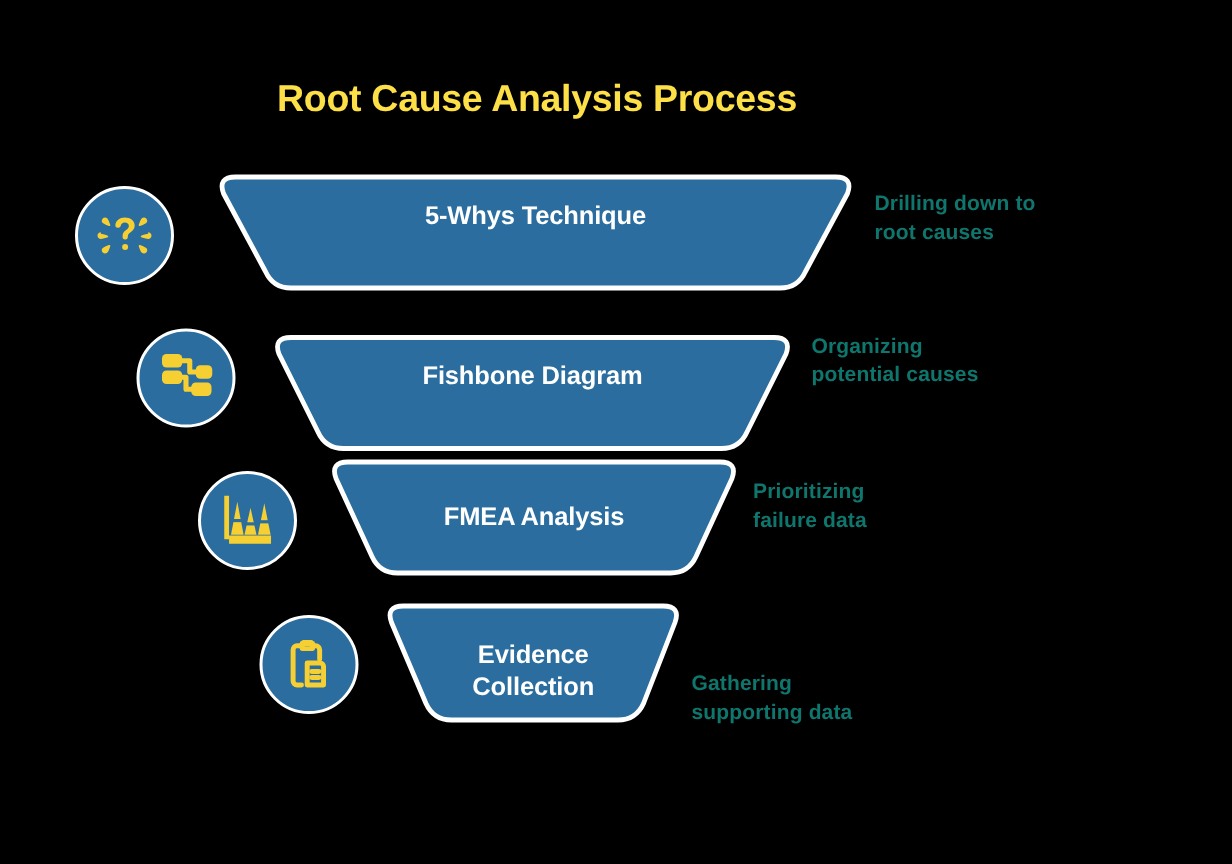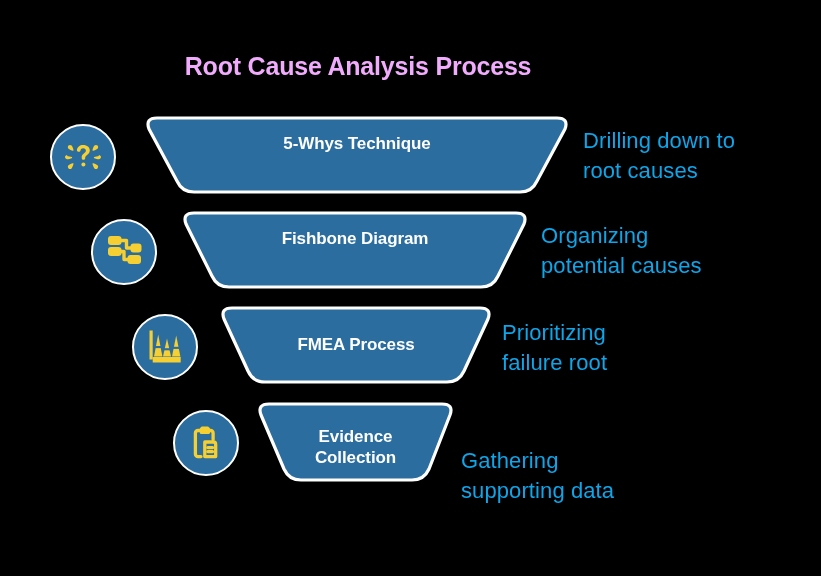--- a/index.html
+++ b/index.html
@@ -11,21 +11,21 @@
   #stage{position:absolute;inset:0;}
 
   
   .title{
     position:absolute;
     left:0;top:52px;width:716px;
     text-align:center;
     font-size:25px;
     font-weight:bold;
     letter-spacing:-0.2px;
-    color:#f0abfc;
+    color:#fde047;
     white-space:nowrap;
   }
 
   
   .row{position:absolute;left:0;top:0;width:821px;height:0;}
 
   
   .badge{
     position:absolute;
     width:66px;height:66px;
@@ -53,25 +53,26 @@
     line-height:1.22;
     text-align:center;
     letter-spacing:-0.1px;
     pointer-events:none;
     white-space:pre-line;
   }
 
   
   .desc{
     position:absolute;
-    color:#0ea5e9;
-    font-size:22px;
+    color:#0f766e;
+    font-size:14px;
     line-height:1.38;
     white-space:pre-line;
     letter-spacing:0.1px;
+    font-weight:bold;
   }
 </style>
 </head>
 <body>
 
 <div id="stage">
 
   <div class="title">Root Cause Analysis Process</div>
 
   <div class="row">
@@ -119,21 +120,21 @@
         </g>
         <g fill="#f6cf33">
           <rect x="5" y="5" width="13.5" height="9" rx="3"></rect>
           <rect x="27.5" y="12.5" width="11" height="9" rx="3"></rect>
           <rect x="5" y="16" width="13.5" height="9" rx="3"></rect>
           <rect x="24.5" y="24" width="13.5" height="9" rx="3"></rect>
         </g>
       </svg>
     </div>
 
-    <div class="trap" style="left:180px; top:211px; width:350px; height:56px;">
+    <div class="trap" style="left:180px; top:223px; width:350px; height:56px;">
       <svg width="350" height="78" viewBox="0 0 350 78">
         <path d="M14 2 L336 2 Q348 2 344 13 L318 65 Q313 76 301 76 L49 76 Q37 76 32 65 L6 13 Q2 2 14 2 Z" fill="#2a6d9e" stroke="#ffffff" stroke-width="3.2" stroke-linejoin="round"></path>
       </svg>
       <div class="label">Fishbone Diagram</div>
     </div>
 
     <div class="desc" style="left:541px; top:221px; width:250px;">Organizing
 potential causes</div>
   </div>
 
@@ -158,25 +159,25 @@
           <rect x="19.6" y="22.2" width="6.9" height="2.1"></rect>
           <rect x="28.6" y="20.8" width="7.4" height="2.1"></rect>
         </g>
       </svg>
     </div>
 
     <div class="trap" style="left:218px; top:306px; width:276px; height:78px;">
       <svg width="276" height="78" viewBox="0 0 276 78">
         <path d="M14 2 L262 2 Q274 2 270 13 L246 65 Q241 76 229 76 L47 76 Q35 76 30 65 L6 13 Q2 2 14 2 Z" fill="#2a6d9e" stroke="#ffffff" stroke-width="3.2" stroke-linejoin="round"></path>
       </svg>
-      <div class="label">FMEA Process</div>
+      <div class="label">FMEA Analysis</div>
     </div>
 
     <div class="desc" style="left:502px; top:318px; width:250px;">Prioritizing
-failure root</div>
+failure data</div>
   </div>
 
   <div class="row">
 
     <div class="badge" style="left:173px; top:410px;">
       <svg width="42" height="42" viewBox="0 0 42 42">
         <g fill="none" stroke="#f6cf33" stroke-width="3.3" stroke-linecap="round" stroke-linejoin="round">
 
           <path d="M16.5 8.5 H13.0 a2.6 2.6 0 0 0 -2.6 2.6 V32.0 a2.6 2.6 0 0 0 2.6 2.6 H16.0"></path>
           <path d="M23.0 8.5 H25.5 a2.6 2.6 0 0 1 2.6 2.6 V17.5"></path>

